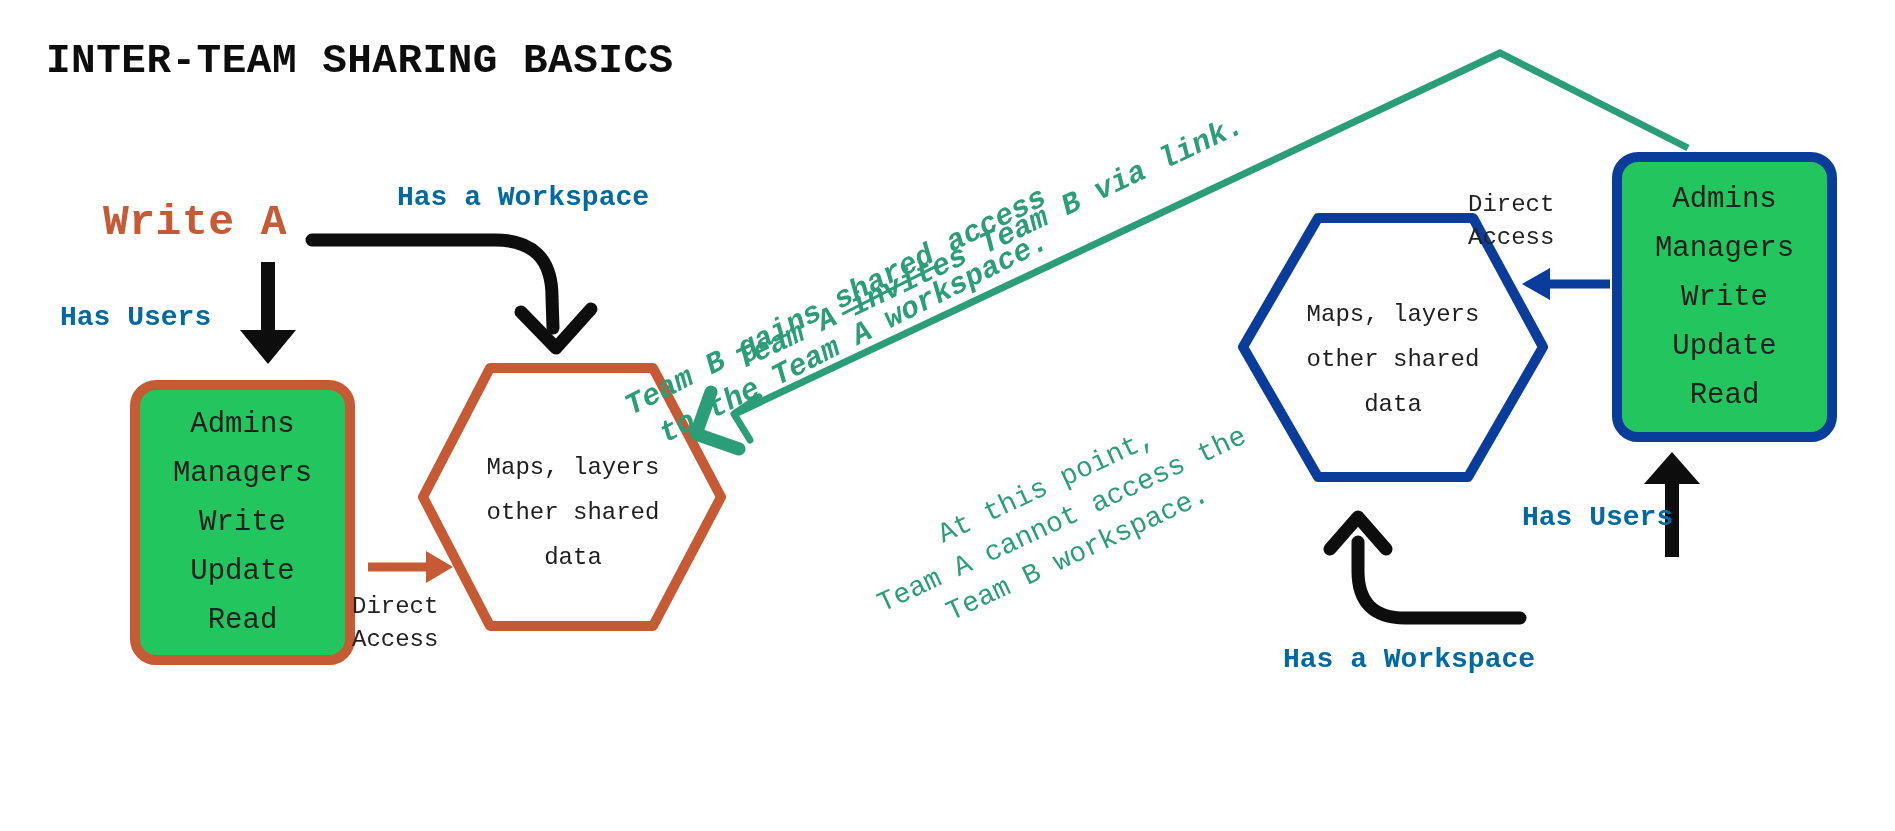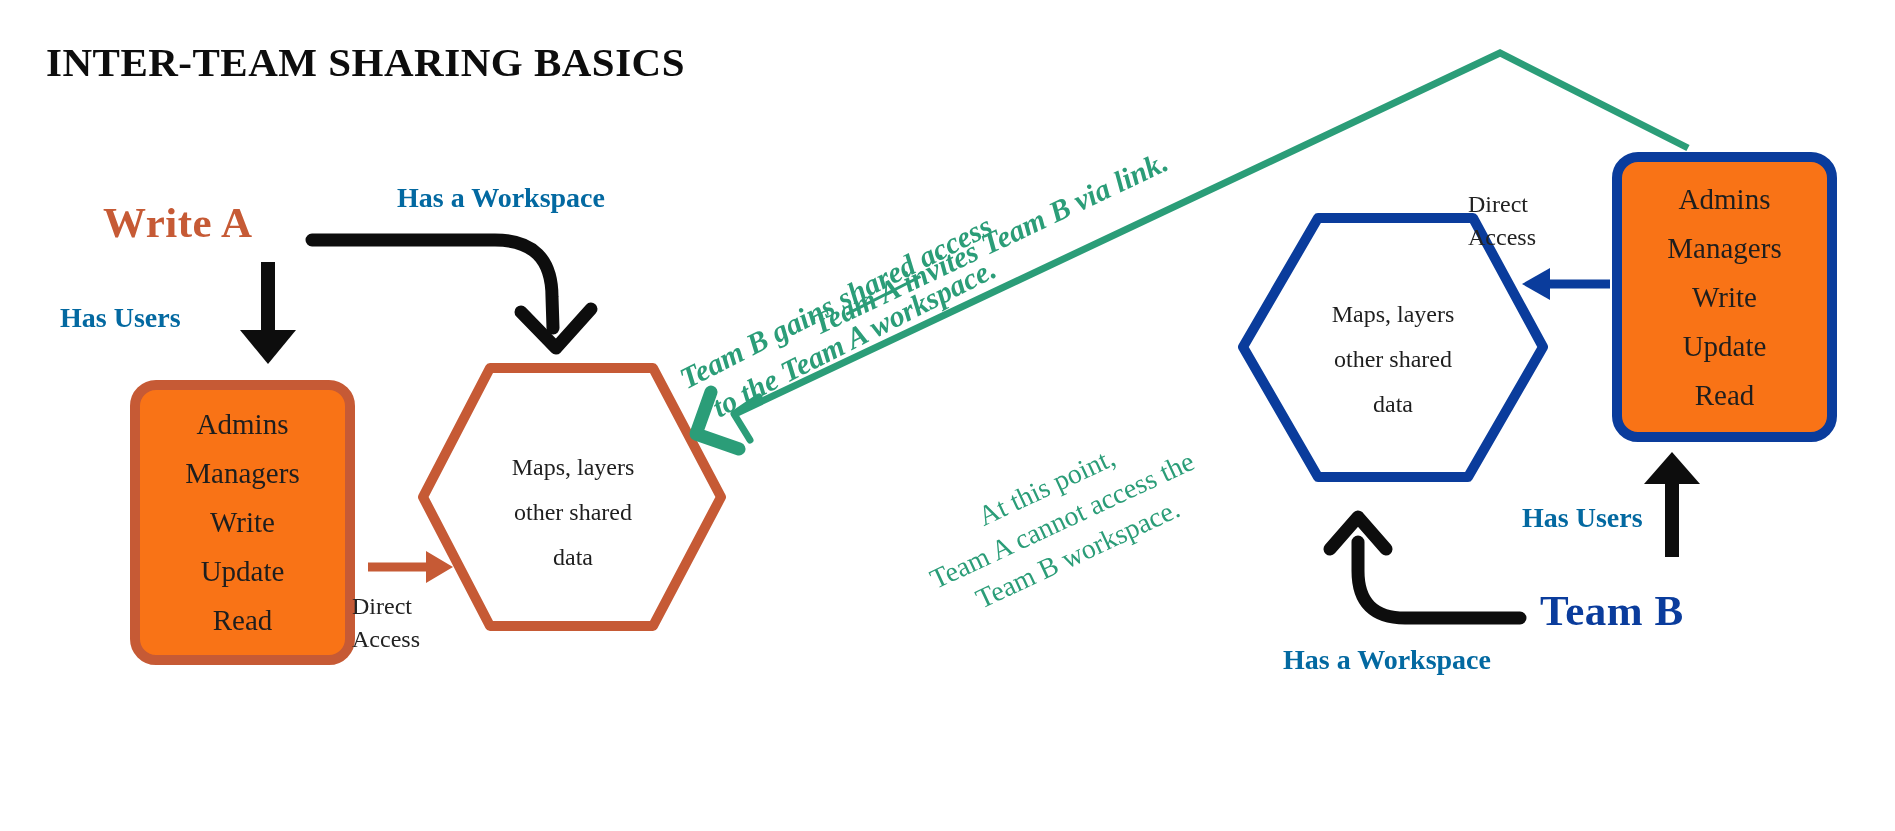--- a/index.html
+++ b/index.html
@@ -1,18 +1,18 @@
 <!DOCTYPE html>
 <html><head>
 <meta charset="utf-8">
 <style>
   html,body{margin:0;padding:0;background:#ffffff;}
   #canvas{
     position:relative;width:1895px;height:831px;background:#ffffff;overflow:hidden;
-    font-family:Liberation Serif, serif;color:#111;
+    font-family:Liberation Mono, monospace;color:#111;
   }
   .abs{position:absolute;}
   svg.layer{position:absolute;left:0;top:0;width:1895px;height:831px;}
 
   .title{
     left:46px;top:38px;font-size:41px;font-weight:800;letter-spacing:0.5px;color:#0d0d0d;
   }
   .team-label{font-size:43px;font-weight:800;letter-spacing:0.5px;}
   .team-a{left:103px;top:198px;color:#c65a35;}
   .team-b{left:1540px;top:586px;color:#0a3c9c;}
@@ -23,21 +23,21 @@
   .lbl-users-b{left:1522px;top:502px;}
   .lbl-workspace-b{left:1283px;top:644px;}
 
   .direct-access{
     font-size:24px;color:#222;line-height:33px;width:130px;
   }
   .da-a{left:352px;top:590px;}
   .da-b{left:1468px;top:188px;}
 
   .role-box{
-    box-sizing:border-box;width:225px;border:10px solid;border-radius:26px;background:#f97316;
+    box-sizing:border-box;width:225px;border:10px solid;border-radius:26px;background:#22c55e;
     display:flex;flex-direction:column;align-items:center;justify-content:center;
     font-size:29px;line-height:49px;color:#1e1e1e;text-align:center;
   }
   .role-box.orange{left:130px;top:380px;height:285px;border-color:#c65a35;}
   .role-box.blue{left:1612px;top:152px;height:290px;border-color:#0a3c9c;}
 
   .hex-text{
     text-align:center;font-size:24px;line-height:45px;color:#1e1e1e;width:270px;
   }
   .hex-text.a{left:438px;top:445px;}
@@ -151,16 +151,15 @@
 
   <div class="abs role-box blue">
     <div>Admins</div>
     <div>Managers</div>
     <div>Write</div>
     <div>Update</div>
     <div>Read</div>
   </div>
 
   <div class="abs edge-label lbl-users-b">Has Users</div>
-  <div class="abs team-label team-b">Team B</div>
   <div class="abs edge-label lbl-workspace-b">Has a Workspace</div>
 
 </div>
 
 </body></html>

